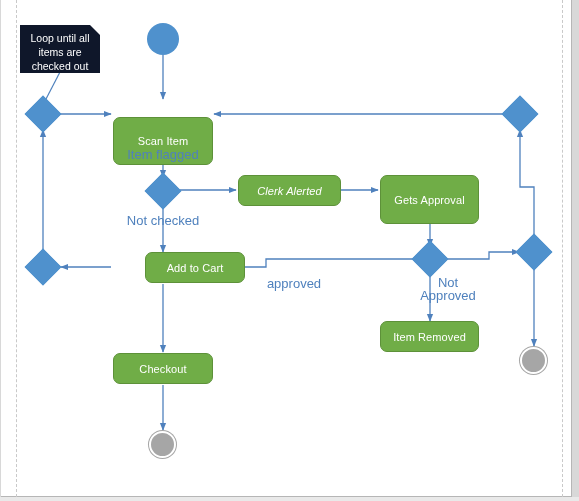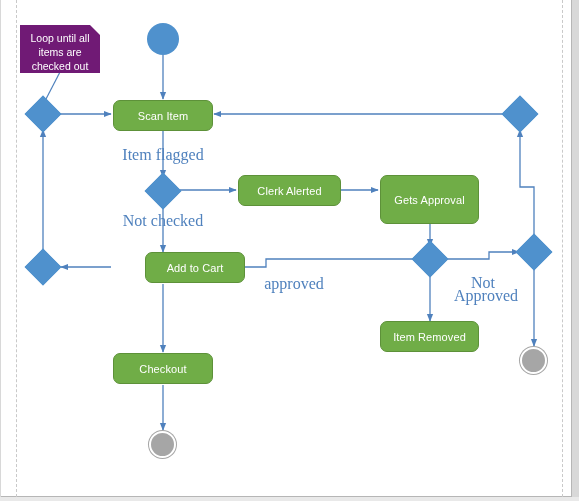--- a/index.html
+++ b/index.html
@@ -78,45 +78,44 @@
     background: #4f91cd;
     border-radius: 50%;
   }
   .end-node {
     border-radius: 50%;
     background: #a6a6a6;
     border: 2px solid #ffffff;
     box-shadow: 0 0 0 1px #a6a6a6;
   }
   .note {
-    background: #701a75;
+    background: #0f172a;
     color: #ffffff;
     font-size: 10.5px;
     line-height: 14px;
     text-align: center;
     padding: 6px 6px 4px 6px;
     box-sizing: border-box;
   }
   .note-fold {
     position: absolute;
     right: 0;
     top: 0;
     width: 0;
     height: 0;
     border-left: 10px solid transparent;
     border-top: 10px solid #ffffff;
   }
   .edge-label {
     position: absolute;
     color: #4f81bd;
-    font-size: 16px;
+    font-size: 13px;
     line-height: 13px;
     text-align: center;
     white-space: pre-line;
-    font-family: Liberation Serif, serif;
   }
 </style>
 </head>
 <body>
 
 <div id="app">
 
   <div id="page"></div>
   <div id="scroll-corner"></div>
   <div class="margin-guide" id="margin-left"></div>
@@ -180,25 +179,25 @@
   <div class="node decision" style="left:30px; top:254px; width:26px; height:26px;"></div>
 
   <div class="node decision" style="left:507px; top:101px; width:26px; height:26px;"></div>
 
   <div class="node decision" style="left:521px; top:239px; width:26px; height:26px;"></div>
 
   <div class="node decision" style="left:150px; top:178px; width:26px; height:26px;"></div>
 
   <div class="node decision" style="left:417px; top:246px; width:26px; height:26px;"></div>
 
-  <div class="node action" style="left:113px; top:100px; width:100px; height:31px;">
+  <div class="node action" style="left:113px; top:117px; width:100px; height:48px;">
     <span>Scan Item</span>
   </div>
 
-  <div class="node action" style="left:238px; top:175px; width:103px; height:31px;">
+  <div class="node action" style="left:238px; top:175px; width:103px; height:31px;font-style:italic;">
     <span>Clerk Alerted</span>
   </div>
 
   <div class="node action" style="left:380px; top:175px; width:99px; height:49px;">
     <span>Gets Approval</span>
   </div>
 
   <div class="node action" style="left:380px; top:321px; width:99px; height:31px;">
     <span>Item Removed</span>
   </div>
@@ -214,16 +213,16 @@
   <div class="node end-node" style="left:149px; top:431px; width:27px; height:27px;"></div>
 
   <div class="node end-node" style="left:520px; top:347px; width:27px; height:27px;"></div>
 
   <div class="edge-label" style="left:117px; top:148px; width:92px;">Item flagged</div>
 
   <div class="edge-label" style="left:117px; top:214px; width:92px;">Not checked</div>
 
   <div class="edge-label" style="left:240px; top:277px; width:108px;">approved</div>
 
-  <div class="edge-label" style="left:454px; top:276px; width:58px;">Not
+  <div class="edge-label" style="left:419px; top:276px; width:58px;">Not
 Approved</div>
 
 </div>
 
 </body></html>

